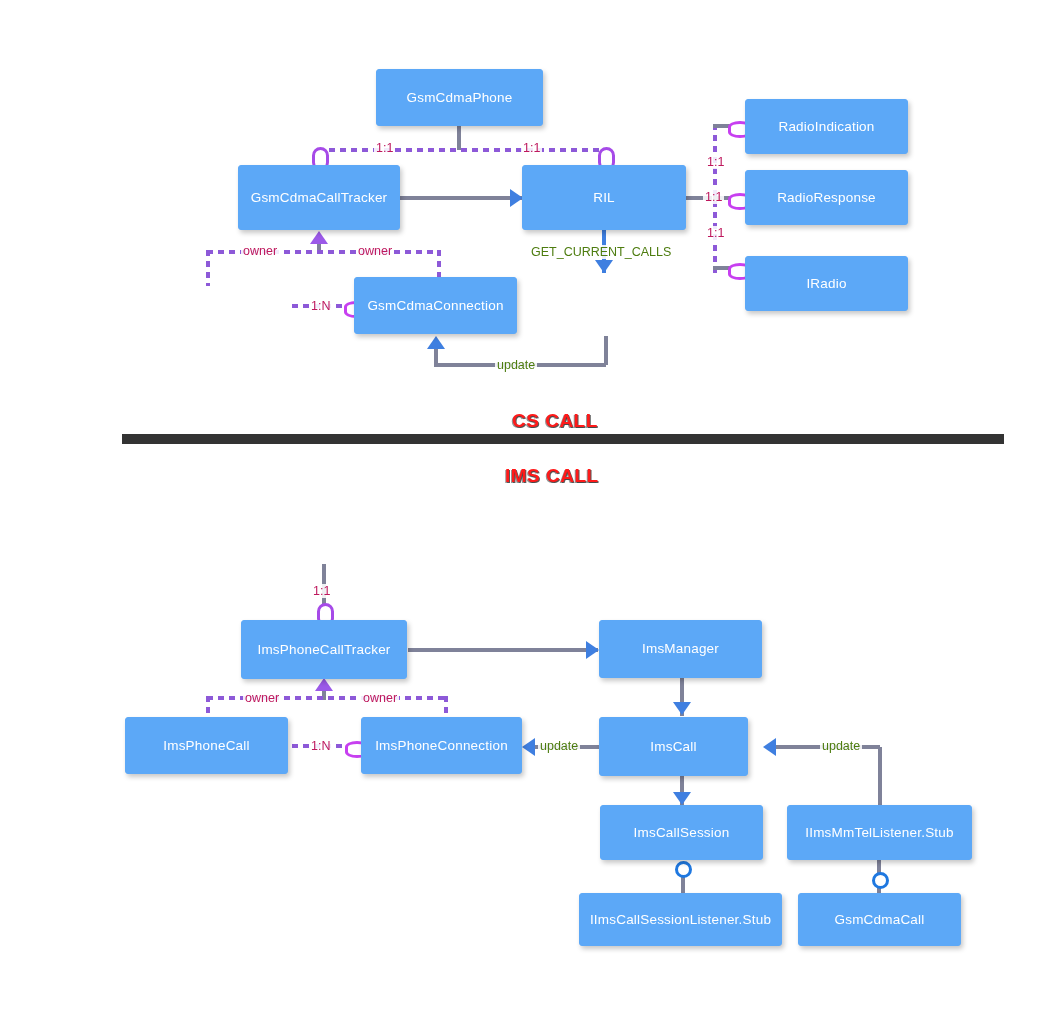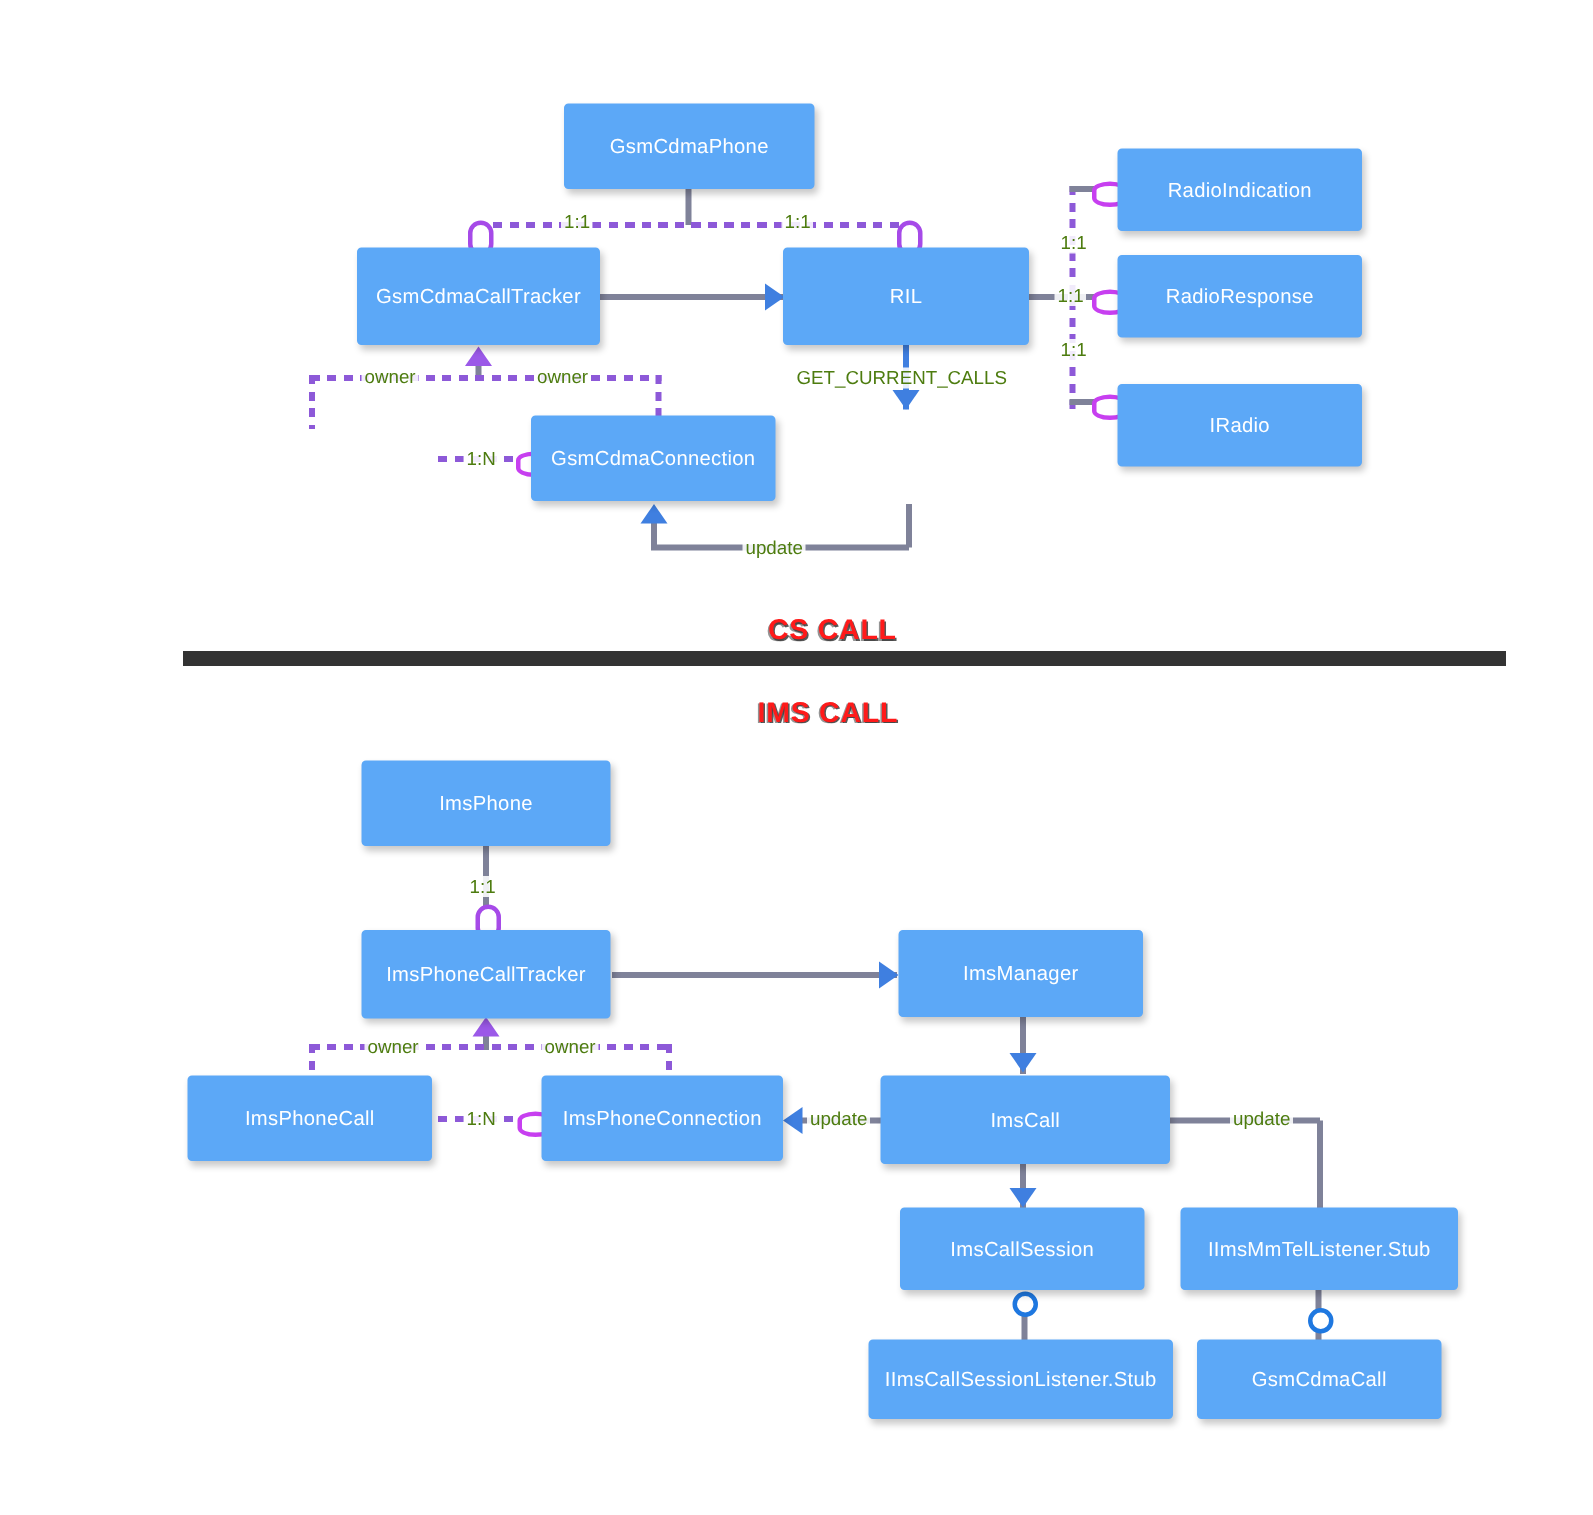--- a/index.html
+++ b/index.html
@@ -53,21 +53,21 @@
   .diamond.wide{width:18px;height:11px;border-radius:50% 50% 50% 50%/35% 35% 35% 35%;
            transform:none;background:#ffffff;border:3px solid #c73ff0;}
 
   
   .socket{position:absolute;width:11px;height:11px;border-radius:50%;
           background:#ffffff;border:3px solid #1f78e0;box-sizing:content-box;}
 
   
   .elabel{position:absolute;font-size:12.5px;white-space:nowrap;
           background:rgba(255,255,255,.88);padding:0 2px;}
-  .elabel.purple{color:#4d7c0f;}
+  .elabel.purple{color:#be185d;}
   .elabel.blue{color:#4d7c0f;}
 
   
   .seclabel{position:absolute;color:#ff1a1a;font-size:19px;font-weight:bold;
             letter-spacing:.5px;white-space:nowrap;
             text-shadow:1px 1px 0 rgba(60,60,60,.85), -1px 1px 0 rgba(60,60,60,.55);}
   .divider{position:absolute;background:#333333;}
 </style>
 </head>
 <body>
@@ -185,36 +185,33 @@
   <div class="seg h gray" style="left:772px;top:745px;width:108px;"></div>
   <div class="arrow left" style="left:763px;top:738px;"></div>
   <span class="elabel blue" style="left:820px;top:739px;">update</span>
 
   <div class="seg v gray" style="left:681px;top:862px;height:32px;"></div>
   <div class="socket" style="left:675px;top:861px;"></div>
 
   <div class="seg v gray" style="left:877px;top:858px;height:36px;"></div>
   <div class="socket" style="left:872px;top:872px;"></div>
 
-  <div class="node" style="left:241px;top:507px;width:166px;height:57px;">
-      <span>ImsPhone</span>
-    </div>
   <div class="node" style="left:241px;top:620px;width:166px;height:59px;">
       <span>ImsPhoneCallTracker</span>
     </div>
   <div class="node" style="left:599px;top:620px;width:163px;height:58px;">
       <span>ImsManager</span>
     </div>
   <div class="node" style="left:125px;top:717px;width:163px;height:57px;">
       <span>ImsPhoneCall</span>
     </div>
   <div class="node" style="left:361px;top:717px;width:161px;height:57px;">
       <span>ImsPhoneConnection</span>
     </div>
-  <div class="node" style="left:587px;top:717px;width:193px;height:59px;">
+  <div class="node" style="left:599px;top:717px;width:149px;height:59px;">
       <span>ImsCall</span>
     </div>
   <div class="node" style="left:600px;top:805px;width:163px;height:55px;">
       <span>ImsCallSession</span>
     </div>
   <div class="node" style="left:787px;top:805px;width:185px;height:55px;">
       <span>IImsMmTelListener.Stub</span>
     </div>
   <div class="node" style="left:579px;top:893px;width:203px;height:53px;">
       <span>IImsCallSessionListener.Stub</span>

